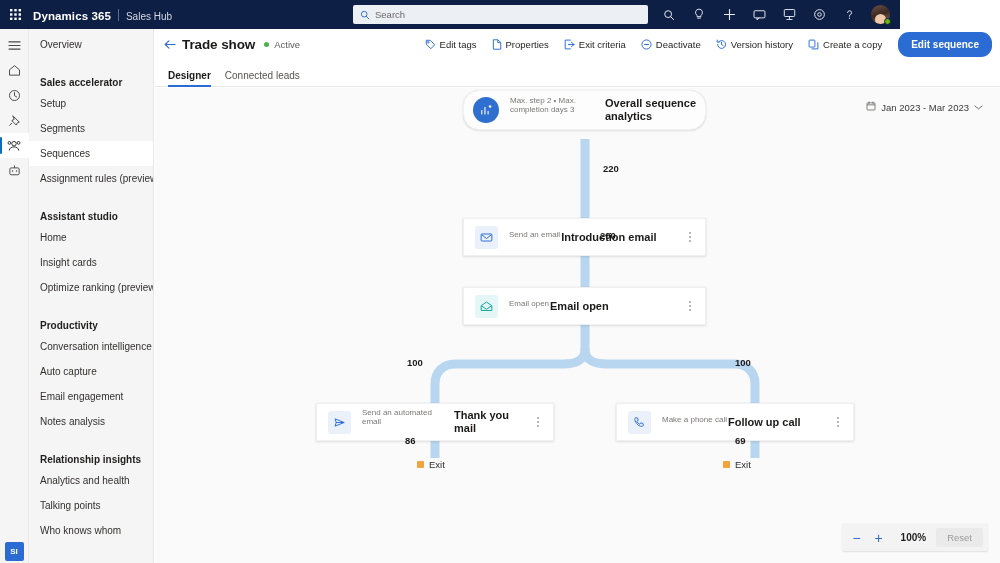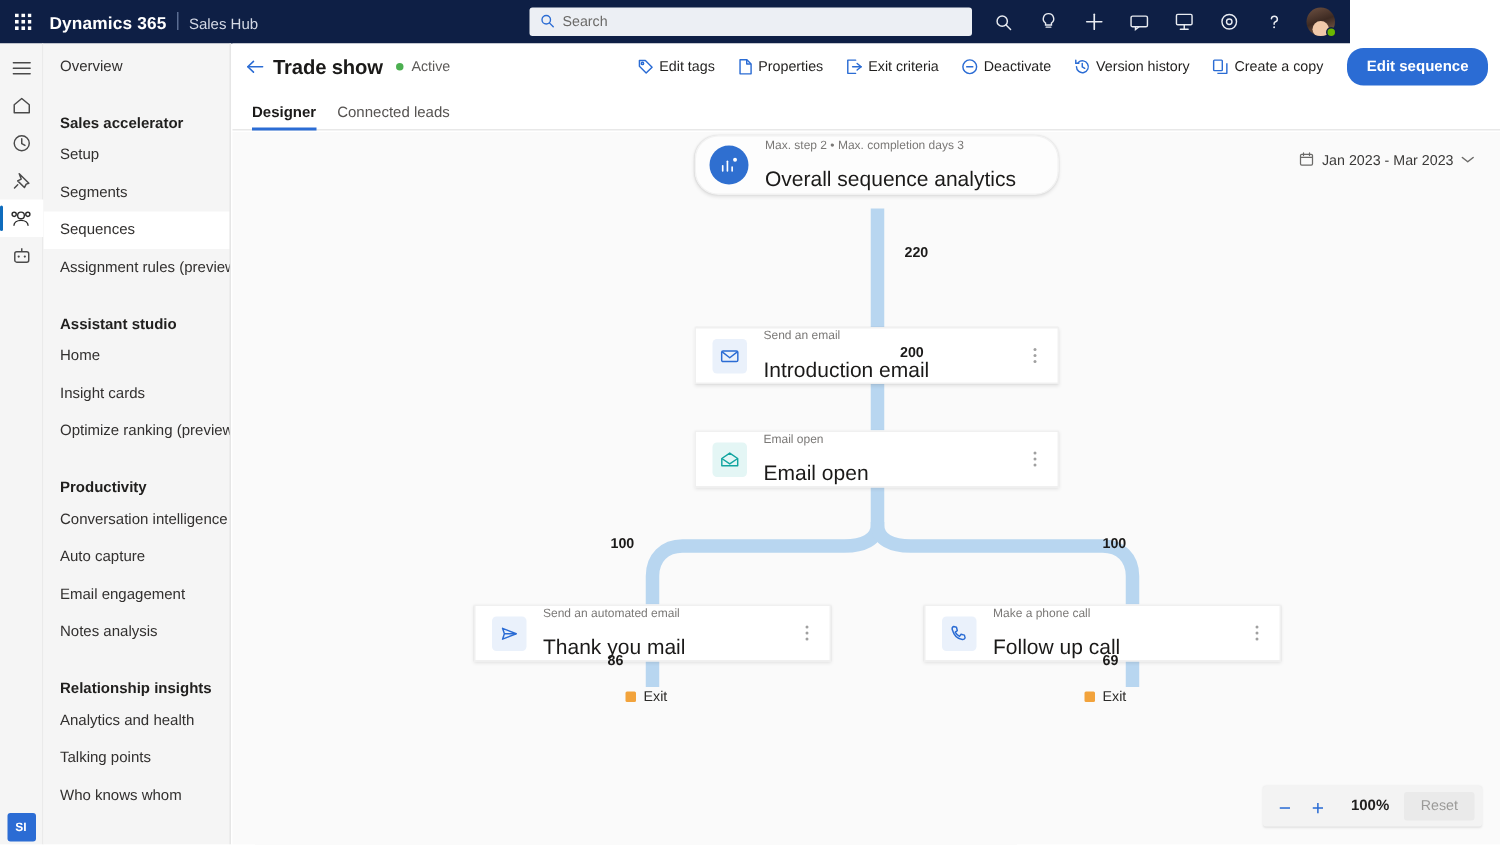--- a/index.html
+++ b/index.html
@@ -172,23 +172,23 @@
     position: absolute; background: #ffffff;
     border: 1px solid #f0f0f0;
     box-shadow: 0 1.0px 2.5px rgba(0,0,0,.10), 0 0 1px rgba(0,0,0,.10);
     display: flex; align-items: center; cursor: pointer;
   }
   .node-ico {
     width: 23px; height: 23px; border-radius: 3px; background: #eaf1fb;
     display: flex; align-items: center; justify-content: center; flex: 0 0 auto;
     margin-left: 11px; color: #2b6cd4;
   }
-  .node-text { margin-left: 11px; display: flex; flex-direction: column; justify-content: center; gap: 9px; }
+  .node-text { margin-left: 11px; display: flex; flex-direction: row; justify-content: center; gap: 1px; }
   .node-sub { font-size: 8px; color: #7b7977; line-height: 1.1; }
-  .node-title { font-size: 14px; font-weight: normal; color: #1b1a19; line-height: 1.15; }
+  .node-title { font-size: 11px; font-weight: bold; color: #1b1a19; line-height: 1.15; }
   .node-more {
     margin-left: auto; margin-right: 11px; display: flex; flex-direction: column; gap: 1.6px;
     padding: 4px 3px; cursor: pointer; border-radius:2px;
   }
   .node-more i { width: 2px; height: 2px; border-radius: 50%; background: #a0a0a0; display: block; }
 
   
   .node-root {
     border-radius: 16px; background: #fdfdfd; border: 1px solid #f2f2f2;
   }

